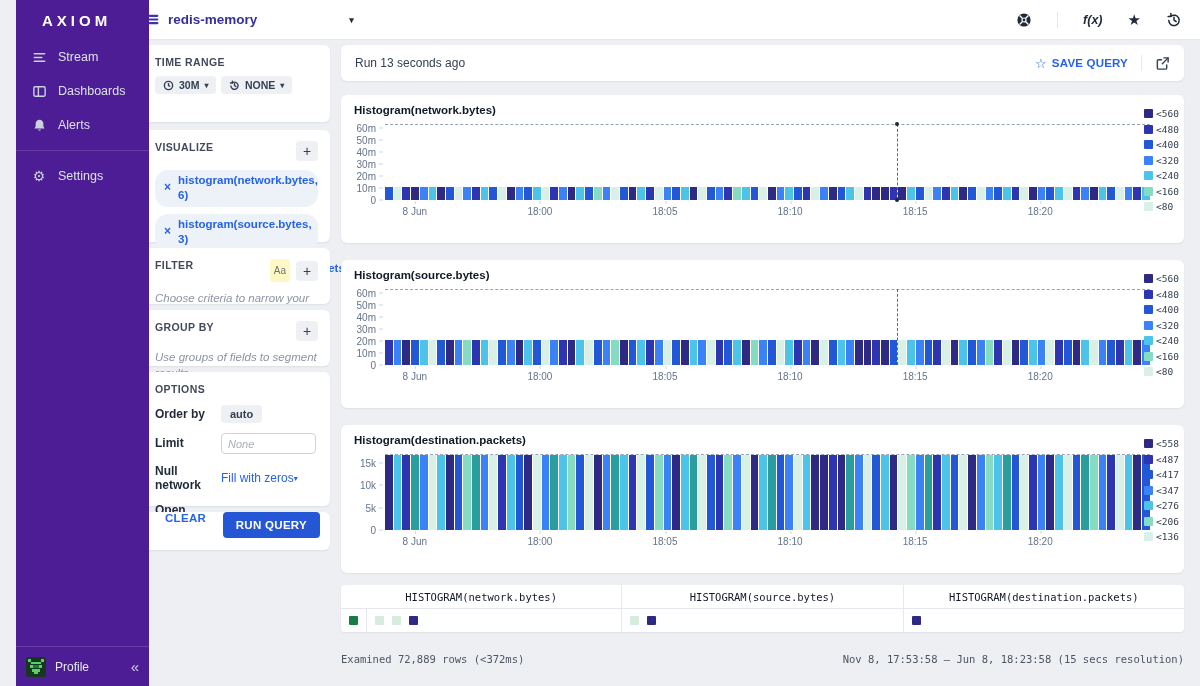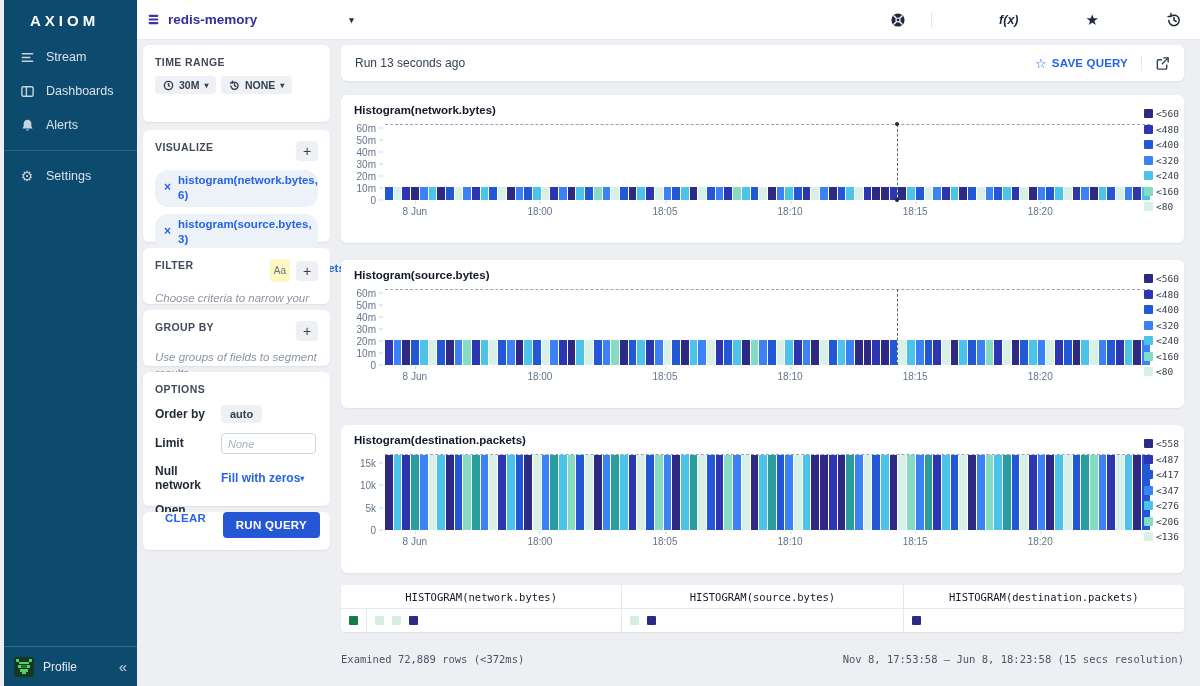--- a/index.html
+++ b/index.html
@@ -1,36 +1,36 @@
 <!DOCTYPE html>
 <html><head>
 <meta charset="utf-8">
 <style>
   * { box-sizing:border-box; margin:0; padding:0; }
   html,body { width:1200px; height:686px; }
   body { position:relative; font-family:"Liberation Sans",sans-serif; background:#edeff3; overflow:hidden; color:#1f2937; }
 
   
-  .sidebar { position:absolute; left:4px; top:0; width:133px; height:686px; background:#0c4a6e; z-index:6; }
+  .sidebar { position:absolute; left:16px; top:0; width:133px; height:686px; background:#4c1d95; z-index:6; }
   .logo { height:40px; display:flex; align-items:center; padding-left:26px; color:#fff; font-size:15px; font-weight:700; letter-spacing:4px; }
   .nav-item { height:34px; display:flex; align-items:center; gap:11px; padding-left:15px; font-size:12.5px; color:#dbe2ea; cursor:pointer; }
   .nav-item.active { background:#232d3d; background-image:radial-gradient(rgba(255,255,255,.07) 1px, transparent 1.2px); background-size:5px 5px; }
   .nav-item .ni { width:16px; height:16px; display:flex; align-items:center; justify-content:center; color:#c9d2dd; }
   .nav-divider { height:1px; background:rgba(255,255,255,.14); margin:8px 0; }
   .profile { position:absolute; bottom:0; left:0; right:0; height:40px; border-top:1px solid rgba(255,255,255,.16); display:flex; align-items:center; gap:9px; padding:0 10px; font-size:12px; color:#e5eaf0; cursor:pointer; }
   .pav { width:20px; height:20px; display:flex; }
   .collapse { margin-left:auto; font-size:15px; color:#cbd5e1; cursor:pointer; }
 
   
   .topbar { position:absolute; left:133px; right:0; top:0; height:40px; background:#fff; border-bottom:1px solid #e5e8ee; display:flex; align-items:center; padding:0 18px 0 14px; z-index:5; }
   .dataset { display:flex; align-items:center; gap:8px; color:#332f9e; font-weight:700; font-size:13.5px; cursor:pointer; }
   .dataset .dsicon { display:flex; color:#3b35a8; }
   .dataset .caret { color:#1f2937; font-size:9px; margin-left:84px; }
   .tb-right { margin-left:auto; display:flex; align-items:center; gap:25px; color:#1e293b; }
-  .tbi { display:flex; align-items:center; cursor:pointer;margin-left:42px; }
+  .tbi { display:flex; align-items:center; cursor:pointer; }
   .tb-sep { width:1px; height:16px; background:#e2e8f0; }
   .fx { font-size:12.5px; font-style:italic; font-weight:600; }
   .star { font-size:15px; }
 
   
   .card { position:absolute; background:#fff; border-radius:6px; box-shadow:0 1px 2px rgba(16,24,40,.07); }
 
   
   .qcard { left:143px; width:187px; padding:11px 12px; }
   .qa { top:45px;  height:77px; }
@@ -51,21 +51,21 @@
   .chips { margin-top:9px; display:flex; flex-direction:column; gap:7px; }
   .chip { background:#edf1f8; border-radius:13px; padding:3px 10px 4px 9px; font-size:11.5px; font-weight:600; color:#2563eb; display:flex; gap:7px; align-items:center; width:max-content; max-width:163px; line-height:1.3; cursor:pointer; }
   .chip.selected { background:#e7ecf7; border-radius:8px; }
   .chip .x { font-size:12px; }
   .hint { font-style:italic; font-size:11.5px; color:#8b93a3; margin-top:9px; line-height:1.35; }
   .opt-row { display:flex; align-items:center; margin-top:10px; }
   .optlab { width:66px; font-size:12px; font-weight:700; color:#1f2937; line-height:1.2; }
   .autochip { background:#eef0f4; border-radius:4px; padding:3px 9px; font-size:11px; font-weight:700; color:#334155; cursor:pointer; }
   .liminput { width:95px; height:21px; border:1px solid #cbd5e1; border-radius:4px; font-size:11px; padding:0 6px; color:#334155; font-family:"Liberation Sans",sans-serif; }
   .liminput::placeholder { color:#a8b0bc; font-style:italic; }
-  .bluelink { color:#2563eb; font-size:12px; font-weight:700; display:flex; align-items:center; cursor:pointer; }
+  .bluelink { color:#2563eb; font-size:12px; font-weight:400; display:flex; align-items:center; cursor:pointer; }
   .clear { color:#2563eb; font-weight:700; font-size:11.5px; letter-spacing:.3px; cursor:pointer; }
   .runbtn { background:#2456d6; color:#fff; font-weight:700; font-size:11.5px; padding:7px 13px; border-radius:4px; letter-spacing:.3px; cursor:pointer; }
 
   
   .runcard { left:341px; width:843px; top:45px; height:36px; display:flex; align-items:center; padding:0 14px; }
   .status { font-size:12px; color:#334155; }
   .run-right { margin-left:auto; display:flex; align-items:center; gap:13px; }
   .save { color:#2563eb; font-weight:700; font-size:11.5px; display:flex; align-items:center; gap:5px; letter-spacing:.2px; cursor:pointer; }
   .save .st { font-size:13px; font-weight:400; }
   .shicon { display:flex; color:#334155; cursor:pointer; }

